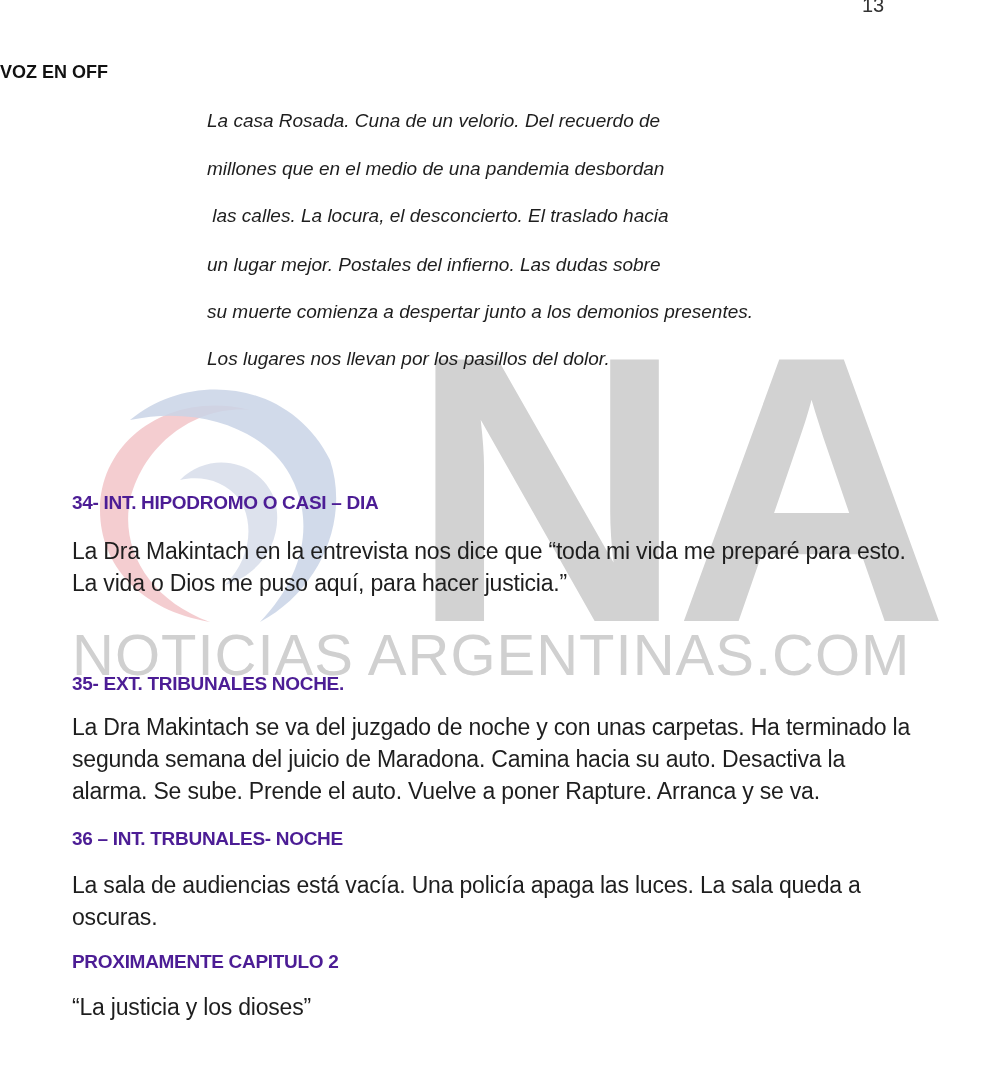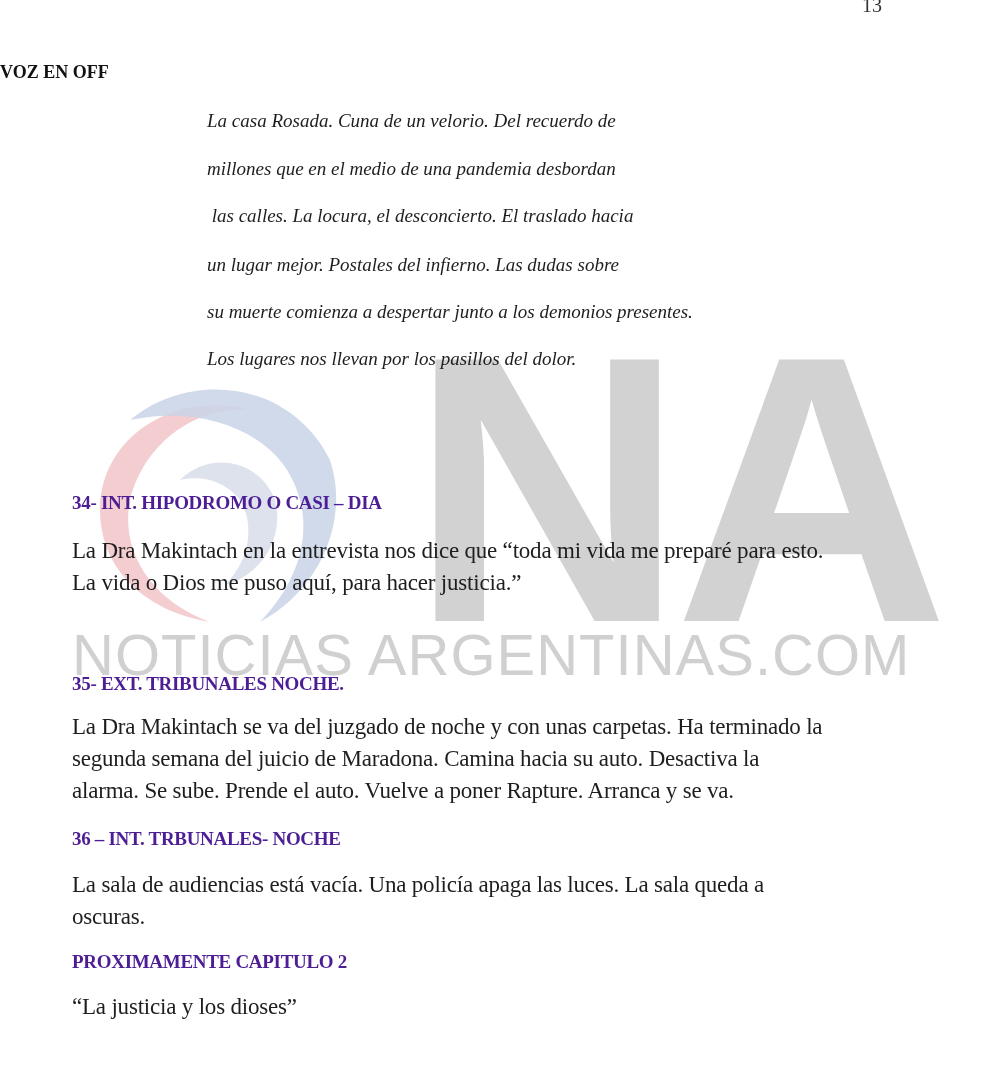--- a/index.html
+++ b/index.html
@@ -50,21 +50,20 @@
       left: 60px;
       top: 360px;
       width: 300px;
       height: 280px;
     }
     .page {
       position: absolute;
       left: 0; top: 0;
       width: 1000px; height: 873px;
       z-index: 1;
-      font-family: Liberation Serif, serif;
     }
     .page-number {
       position: absolute;
       left: 862px;
       top: -6px;
       font-size: 20px;
       color: #333;
     }
     .voz-title {
       position: absolute;

